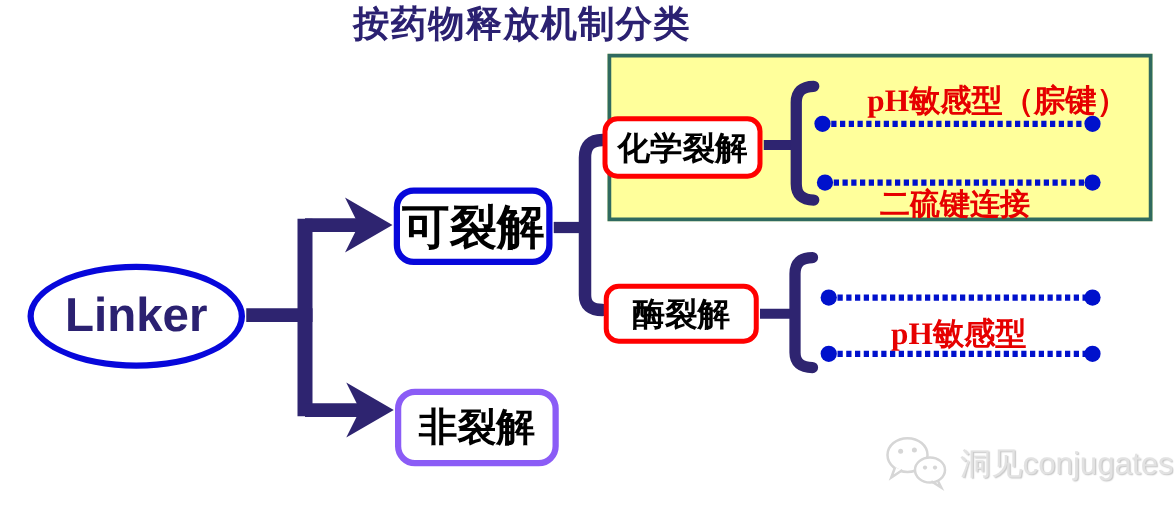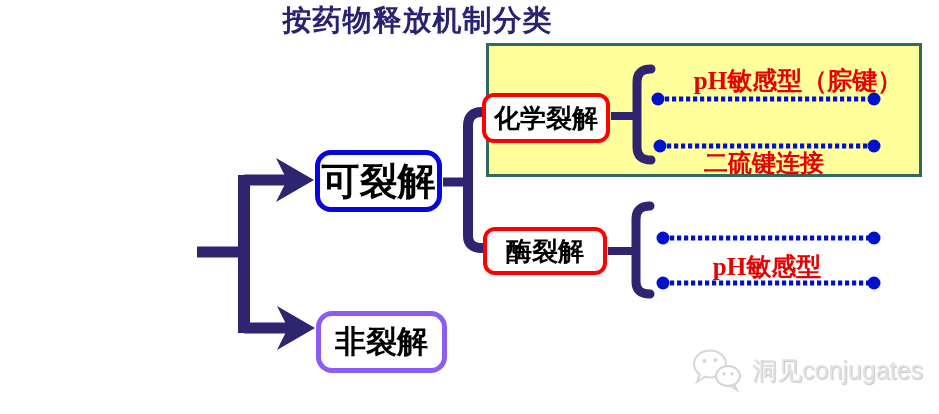--- a/index.html
+++ b/index.html
@@ -44,21 +44,21 @@
   }
   .leaf{
     position:absolute;z-index:3;text-align:center;color:#e60000;
     font-family:"Liberation Serif",serif;font-weight:700;
   }
   .leaf-ph{left:684px;top:64px;width:228px;font-size:25px;}
   .leaf-disulfide{left:650px;top:115px;width:228px;font-size:24px;margin-top:32px;}
   .leaf-peptide{left:656px;top:206px;width:222px;font-size:25px;}
   .leaf-glucoside{left:656px;top:250px;width:222px;font-size:25px;}
   .watermark{
-    position:absolute;left:690px;top:346px;display:flex;align-items:center;
+    position:absolute;left:706px;top:346px;display:flex;align-items:center;
     gap:8px;z-index:1;
   }
   .watermark-text{
     font-size:25px;color:#e2e2e2;text-shadow:1px 1px 1px #c6c6c6;
     font-weight:400;white-space:nowrap;
   }
 </style>
 </head>
 <body>
 
@@ -98,20 +98,23 @@
       <circle cx="874" cy="99" r="6.5"></circle>
       <circle cx="660" cy="146" r="6.5"></circle>
       <circle cx="874" cy="146" r="6.5"></circle>
       <circle cx="663" cy="238" r="6.5"></circle>
       <circle cx="874" cy="238" r="6.5"></circle>
       <circle cx="663" cy="283" r="6.5"></circle>
       <circle cx="874" cy="283" r="6.5"></circle>
     </g>
   </svg>
 
+  <div class="node node-linker">
+    <span>Linker</span>
+  </div>
 
   <div class="node node-cleavable">
     <span>可裂解</span>
   </div>
 
   <div class="node node-noncleavable">
     <span>非裂解</span>
   </div>
 
   <div class="node node-chemical">

